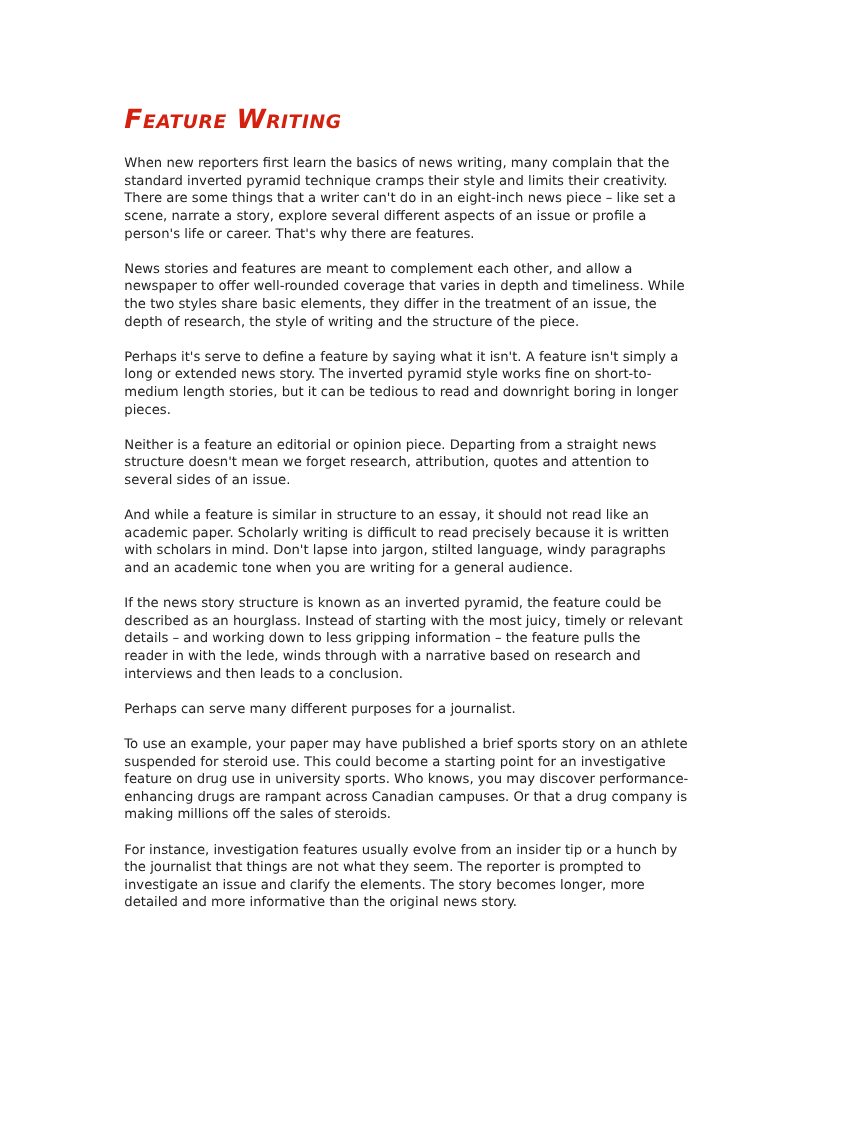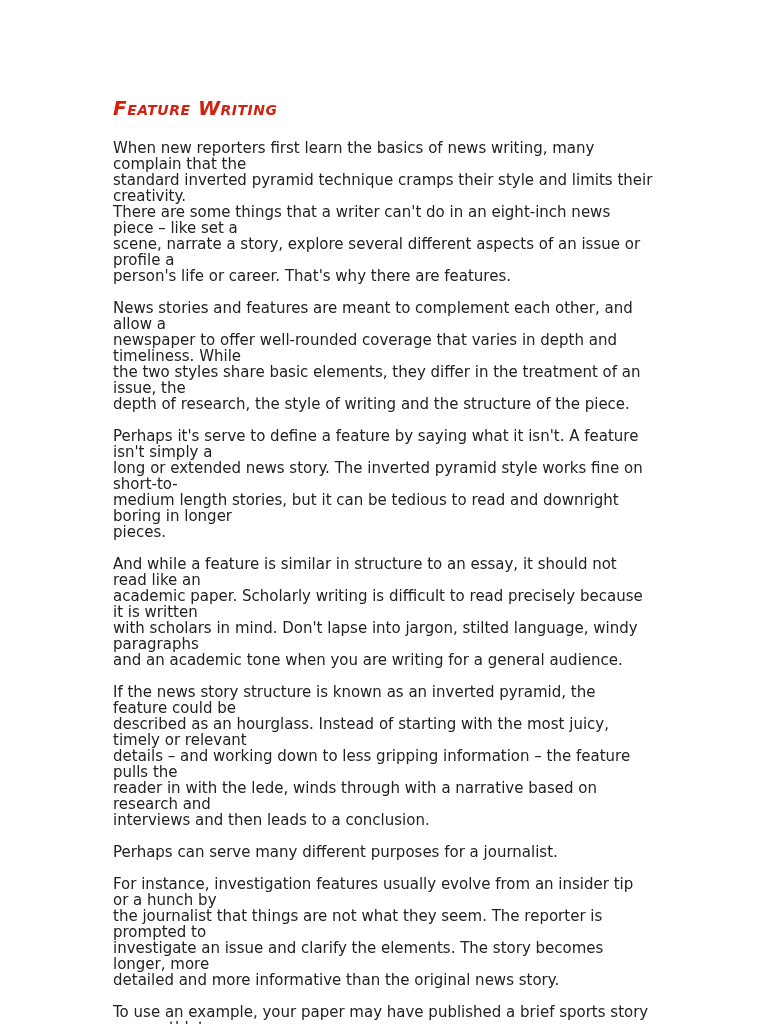--- a/index.html
+++ b/index.html
@@ -1,19 +1,19 @@
 <!DOCTYPE html>
 <html><head>
   <meta charset="utf-8">
   <style>
     html, body { margin:0; padding:0; background:#ffffff; }
     body { width:768px; height:1024px; overflow:hidden; position:relative; }
     .page { position:absolute; left:113px; top:94px; width:540px; font-family:"DejaVu Sans", sans-serif; color:#222; }
-    .title { font-family:"DejaVu Sans", sans-serif; font-weight:bold; font-style:italic; color:#d4200e; font-size:20px; letter-spacing:0.5px; margin:0 0 18px 0; height:28px; line-height:28px; font-variant:small-caps; }
-    p { margin:0 0 16px 0; font-size:15px; line-height:16px; white-space:pre-line; }
+    .title { font-family:"DejaVu Sans", sans-serif; font-weight:bold; font-style:italic; color:#d4200e; font-size:24px; letter-spacing:0.5px; margin:0 0 18px 0; height:28px; line-height:28px; font-variant:small-caps; }
+    p { margin:0 0 16px 0; font-size:12px; line-height:16px; white-space:pre-line; }
     h2 { margin:0 0 16px 0; font-size:12.3px; line-height:16px; font-weight:bold; color:#111; letter-spacing:0.3px; }
   </style>
 </head>
 <body>
 
 <div class="page">
   <div class="title">Feature Writing</div>
 
   <p>When new reporters first learn the basics of news writing, many complain that the
 standard inverted pyramid technique cramps their style and limits their creativity.
@@ -21,32 +21,35 @@
 scene, narrate a story, explore several different aspects of an issue or profile a
 person's life or career. That's why there are features.</p>
   <p>News stories and features are meant to complement each other, and allow a
 newspaper to offer well-rounded coverage that varies in depth and timeliness. While
 the two styles share basic elements, they differ in the treatment of an issue, the
 depth of research, the style of writing and the structure of the piece.</p>
   <p>Perhaps it's serve to define a feature by saying what it isn't. A feature isn't simply a
 long or extended news story. The inverted pyramid style works fine on short-to-
 medium length stories, but it can be tedious to read and downright boring in longer
 pieces.</p>
+  <p>Neither is a feature an editorial or opinion piece. Departing from a straight news
+structure doesn't mean we forget research, attribution, quotes and attention to
+several sides of an issue.</p>
   <p>And while a feature is similar in structure to an essay, it should not read like an
 academic paper. Scholarly writing is difficult to read precisely because it is written
 with scholars in mind. Don't lapse into jargon, stilted language, windy paragraphs
 and an academic tone when you are writing for a general audience.</p>
   <p>If the news story structure is known as an inverted pyramid, the feature could be
 described as an hourglass. Instead of starting with the most juicy, timely or relevant
 details – and working down to less gripping information – the feature pulls the
 reader in with the lede, winds through with a narrative based on research and
 interviews and then leads to a conclusion.</p>
   <p>Perhaps can serve many different purposes for a journalist.</p>
-  <p>For instance, investigation features usually evolve from an insider tip or a hunch by
-the journalist that things are not what they seem. The reporter is prompted to
-investigate an issue and clarify the elements. The story becomes longer, more
-detailed and more informative than the original news story.</p>
   <p>To use an example, your paper may have published a brief sports story on an athlete
 suspended for steroid use. This could become a starting point for an investigative
 feature on drug use in university sports. Who knows, you may discover performance-
 enhancing drugs are rampant across Canadian campuses. Or that a drug company is
 making millions off the sales of steroids.</p>
+  <p>For instance, investigation features usually evolve from an insider tip or a hunch by
+the journalist that things are not what they seem. The reporter is prompted to
+investigate an issue and clarify the elements. The story becomes longer, more
+detailed and more informative than the original news story.</p>
 </div>
 
 </body></html>

